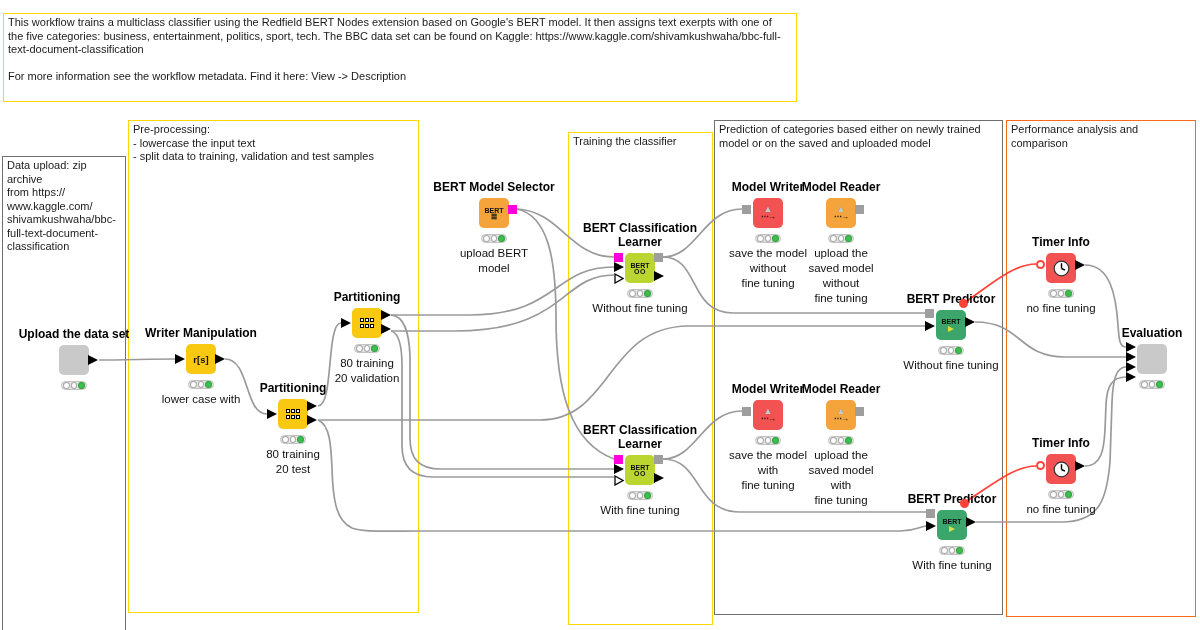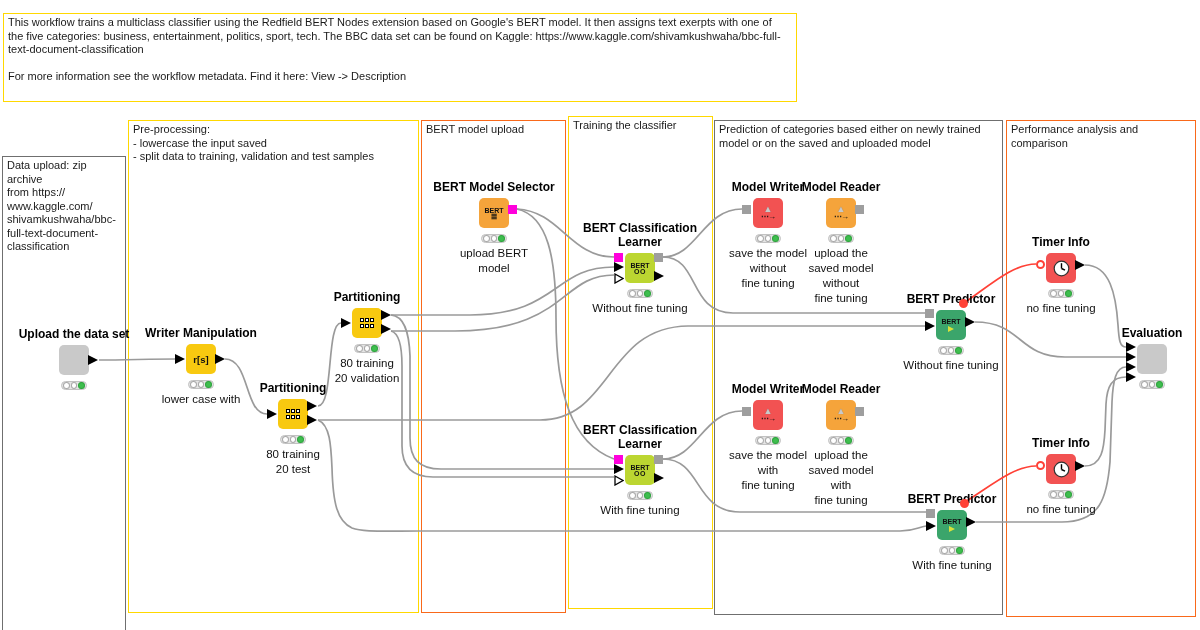--- a/index.html
+++ b/index.html
@@ -72,27 +72,24 @@
     <div class="annotation" style="left: 2px; top: 120px; width: 124px; height: 493px; border-color: rgb(111, 111, 111); margin-top: 36px;">
       <div class="txt">Data upload: zip archive
 from https://
 www.kaggle.com/
 shivamkushwaha/bbc-
 full-text-document-
 classification</div>
     </div>
     <div class="annotation" style="left: 128px; top: 120px; width: 291px; height: 493px; border-color: rgb(255, 216, 0);">
       <div class="txt">Pre-processing:
-- lowercase the input saved
+- lowercase the input text
 - split data to training, validation and test samples</div>
     </div>
-    <div class="annotation" style="left: 421px; top: 120px; width: 145px; height: 493px; border-color: rgb(249, 105, 26);">
-      <div class="txt">BERT model upload</div>
-    </div>
-    <div class="annotation" style="left: 568px; top: 116px; width: 145px; height: 493px; border-color: rgb(255, 216, 0);">
+    <div class="annotation" style="left: 568px; top: 132px; width: 145px; height: 493px; border-color: rgb(255, 216, 0);">
       <div class="txt">Training the classifier</div>
     </div>
     <div class="annotation" style="left: 714px; top: 120px; width: 289px; height: 495px; border-color: rgb(111, 111, 111);">
       <div class="txt">Prediction of categories based either on newly trained
 model or on the saved and uploaded model</div>
     </div>
     <div class="annotation" style="left: 1006px; top: 120px; width: 190px; height: 497px; border-color: rgb(249, 105, 26);">
       <div class="txt">Performance analysis and
 comparison</div>
     </div>

